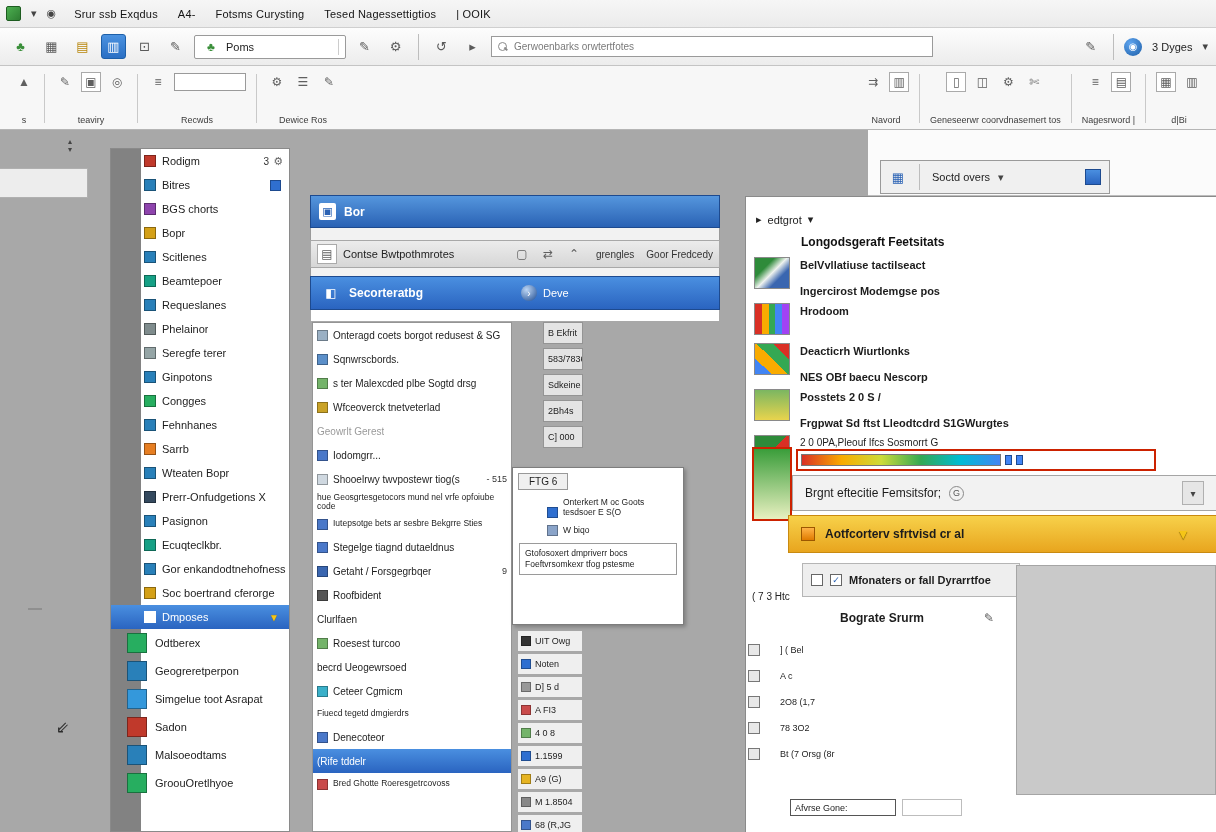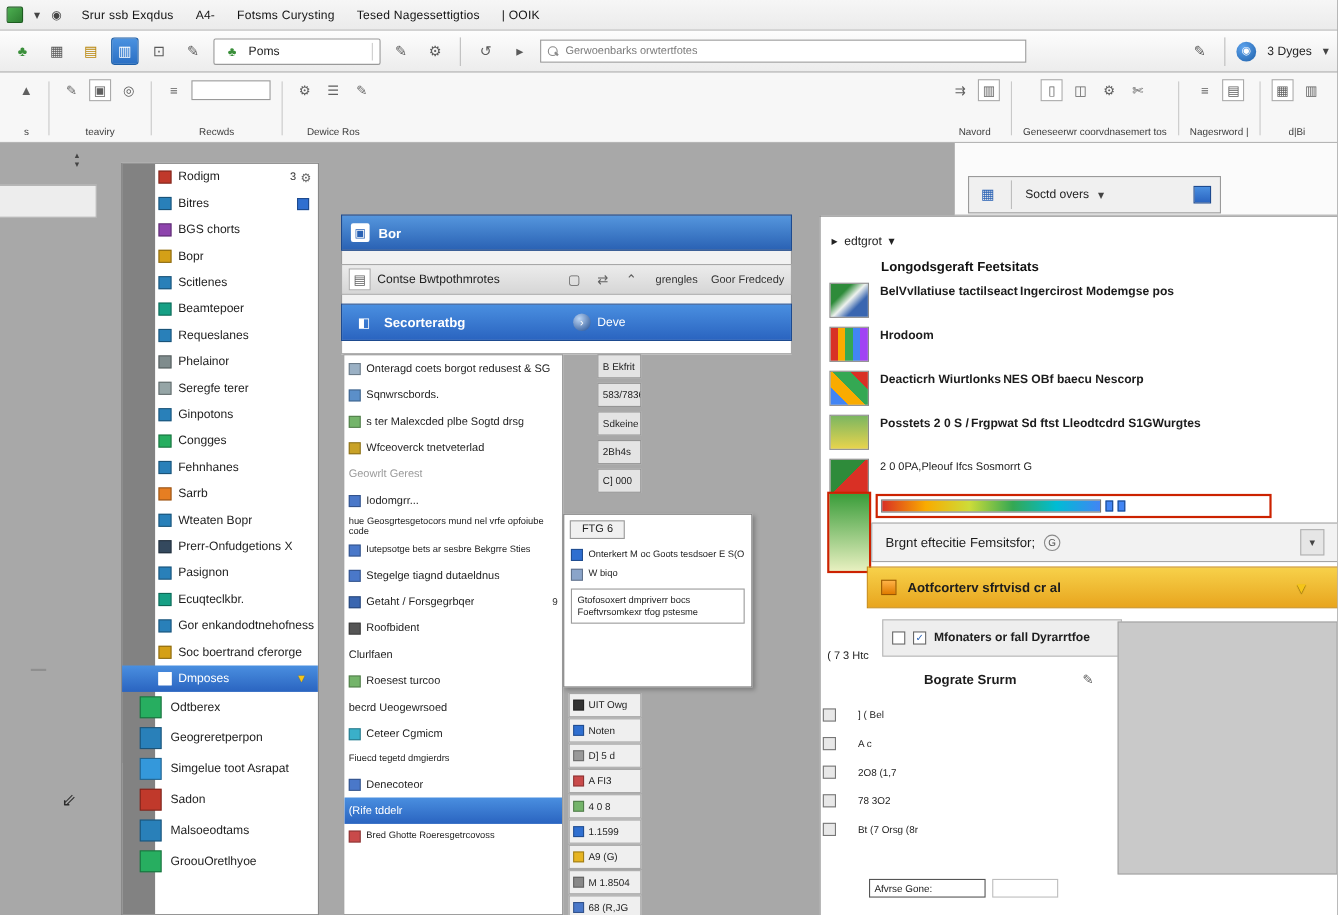--- a/index.html
+++ b/index.html
@@ -89,40 +89,40 @@
 
   #dlg-values { position:absolute; left:517px; top:322px; width:66px;padding-left:26px; }
   .vbox { height:22px; background:#e4e4e4; border:1px solid #949494; margin-bottom:4px; font-size:9px; display:flex; align-items:center; padding:0 4px; color:#222; overflow:hidden; white-space:nowrap; }
   #dlg-valrows { position:absolute; left:517px; top:630px; width:66px; }
   .vrow { height:22px; display:flex; align-items:center; gap:4px; background:#efefef; border:1px solid #a8a8a8; margin-bottom:1px; padding:0 3px; font-size:9px; overflow:hidden; white-space:nowrap; }
   .vrow .vic { width:10px; height:10px; border:1px solid rgba(0,0,0,.3); flex:0 0 auto; }
 
   
   #popup { position:absolute; left:512px; top:467px; width:172px; height:158px; background:#fff; border:1px solid #7d7d7d; box-shadow:2px 2px 4px rgba(0,0,0,.25); }
   #popup .ph { display:inline-block; margin:5px; padding:2px 10px; border:1px solid #999; background:#f0f0f0; font-size:10px; }
-  .pp-row { display:flex; align-items:center; gap:5px; padding:3px 6px; }
+  .pp-row { display:flex; align-items:flex-end; gap:5px; padding:3px 6px;margin-left:28px; }
   .pp-ic { width:11px; height:11px; border:1px solid rgba(0,0,0,.3); flex:0 0 auto; margin-top:1px; }
   .pp-label { font-size:8.5px; line-height:1.15; }
   #popup .note { margin:4px 6px; border:1px solid #9a9a9a; padding:4px 5px; font-size:8.5px; line-height:1.3; color:#222; }
 
   
   #rtwhite { position:absolute; left:868px; top:130px; width:348px; height:66px; background:#fbfbfb; border-bottom:1px solid #bdbdbd; }
   #mini-toolbar { position:absolute; left:12px; top:30px; width:230px; height:34px; background:#f0f0f0; border:1px solid #9a9a9a; display:flex; align-items:center; gap:8px; padding:0 8px; }
   #mini-toolbar .mt-icon { width:18px; height:18px; display:flex; align-items:center; justify-content:center; color:#2a62b4; font-size:13px; }
   #mini-toolbar .mt-label { font-size:11px; color:#222; }
   #mini-toolbar .mt-blue { width:16px; height:16px; background:linear-gradient(#4a8fe0,#2a64c0); border:1px solid #1d4a8f; margin-left:auto; }
 
   
   #right-panel { position:absolute; left:745px; top:196px; width:471px; height:636px; background:#fff; border-left:1px solid #8a8a8a; border-top:1px solid #8a8a8a; overflow:hidden; }
   #rp-header { position:absolute; left:10px; top:16px; display:flex; align-items:center; gap:6px; font-size:11px; color:#222; }
   #rp-title { position:absolute; left:55px; top:38px; font-size:12px; font-weight:bold; color:#111; }
   #rp-legend { position:absolute; left:8px; top:60px; width:455px; }
   .lg-item { display:flex; gap:10px; align-items:flex-start; margin-bottom:6px; min-height:34px; }
   .lg-thumb { width:36px; height:32px; border:1px solid #8a8a8a; flex:0 0 auto; }
-  .lg-lines { display:flex; flex-direction:row; gap:2px; padding-top:2px; }
+  .lg-lines { display:flex; flex-direction:column; gap:14px; padding-top:2px; }
   .lg-l1,.lg-l2 { font-size:11px; font-weight:bold; color:#1c1c1c; }
   .lg-item.small .lg-l1 { font-size:10px; font-weight:normal; }
 
   #rp-redthumb { position:absolute; left:6px; top:250px; width:40px; height:74px; border:2px solid #cc2200; background:linear-gradient(180deg,#3a9d3a,#e8f0c0); }
   #rp-redstrip { position:absolute; left:50px; top:252px; width:360px; height:22px; border:2px solid #cc2200; background:#fff; display:flex; align-items:center; padding:0 3px; gap:4px; }
   #rp-redstrip .rainbow { width:200px; height:12px; background:linear-gradient(90deg,#d93025,#f9ab00,#cddc39,#34a853,#00bcd4,#4285f4); border:1px solid #777; }
   #rp-redstrip .tick { width:7px; height:10px; background:#4285f4; border:1px solid #1d4a8f; }
 
   #rp-dropdown { position:absolute; left:46px; top:278px; width:425px; height:36px; background:#f2f2f2; border:1px solid #a5a5a5; display:flex; align-items:center; gap:8px; padding:0 12px; }
   #rp-dropdown .dd-label { font-size:12px; color:#1c1c1c; }
@@ -504,20 +504,25 @@
           <span class="dl-label">Geowrlt Gerest</span>
 
         </div>
 
         <div class="dl-row">
           <span class="dl-ic" style="background: rgb(74, 120, 201);"></span>
           <span class="dl-label">Iodomgrr...</span>
 
         </div>
 
+        <div class="dl-row">
+          <span class="dl-ic" style="background: rgb(207, 216, 224);"></span>
+          <span class="dl-label">Shooelrwy twvpostewr tiog(s</span>
+          <span class="dl-right">- 515</span>
+        </div>
 
         <div class="dl-row small">
 
           <span class="dl-label">hue Geosgrtesgetocors mund nel vrfe opfoiube code</span>
 
         </div>
 
         <div class="dl-row small">
           <span class="dl-ic" style="background: rgb(74, 120, 201);"></span>
           <span class="dl-label">Iutepsotge bets ar sesbre Bekgrre Sties</span>

